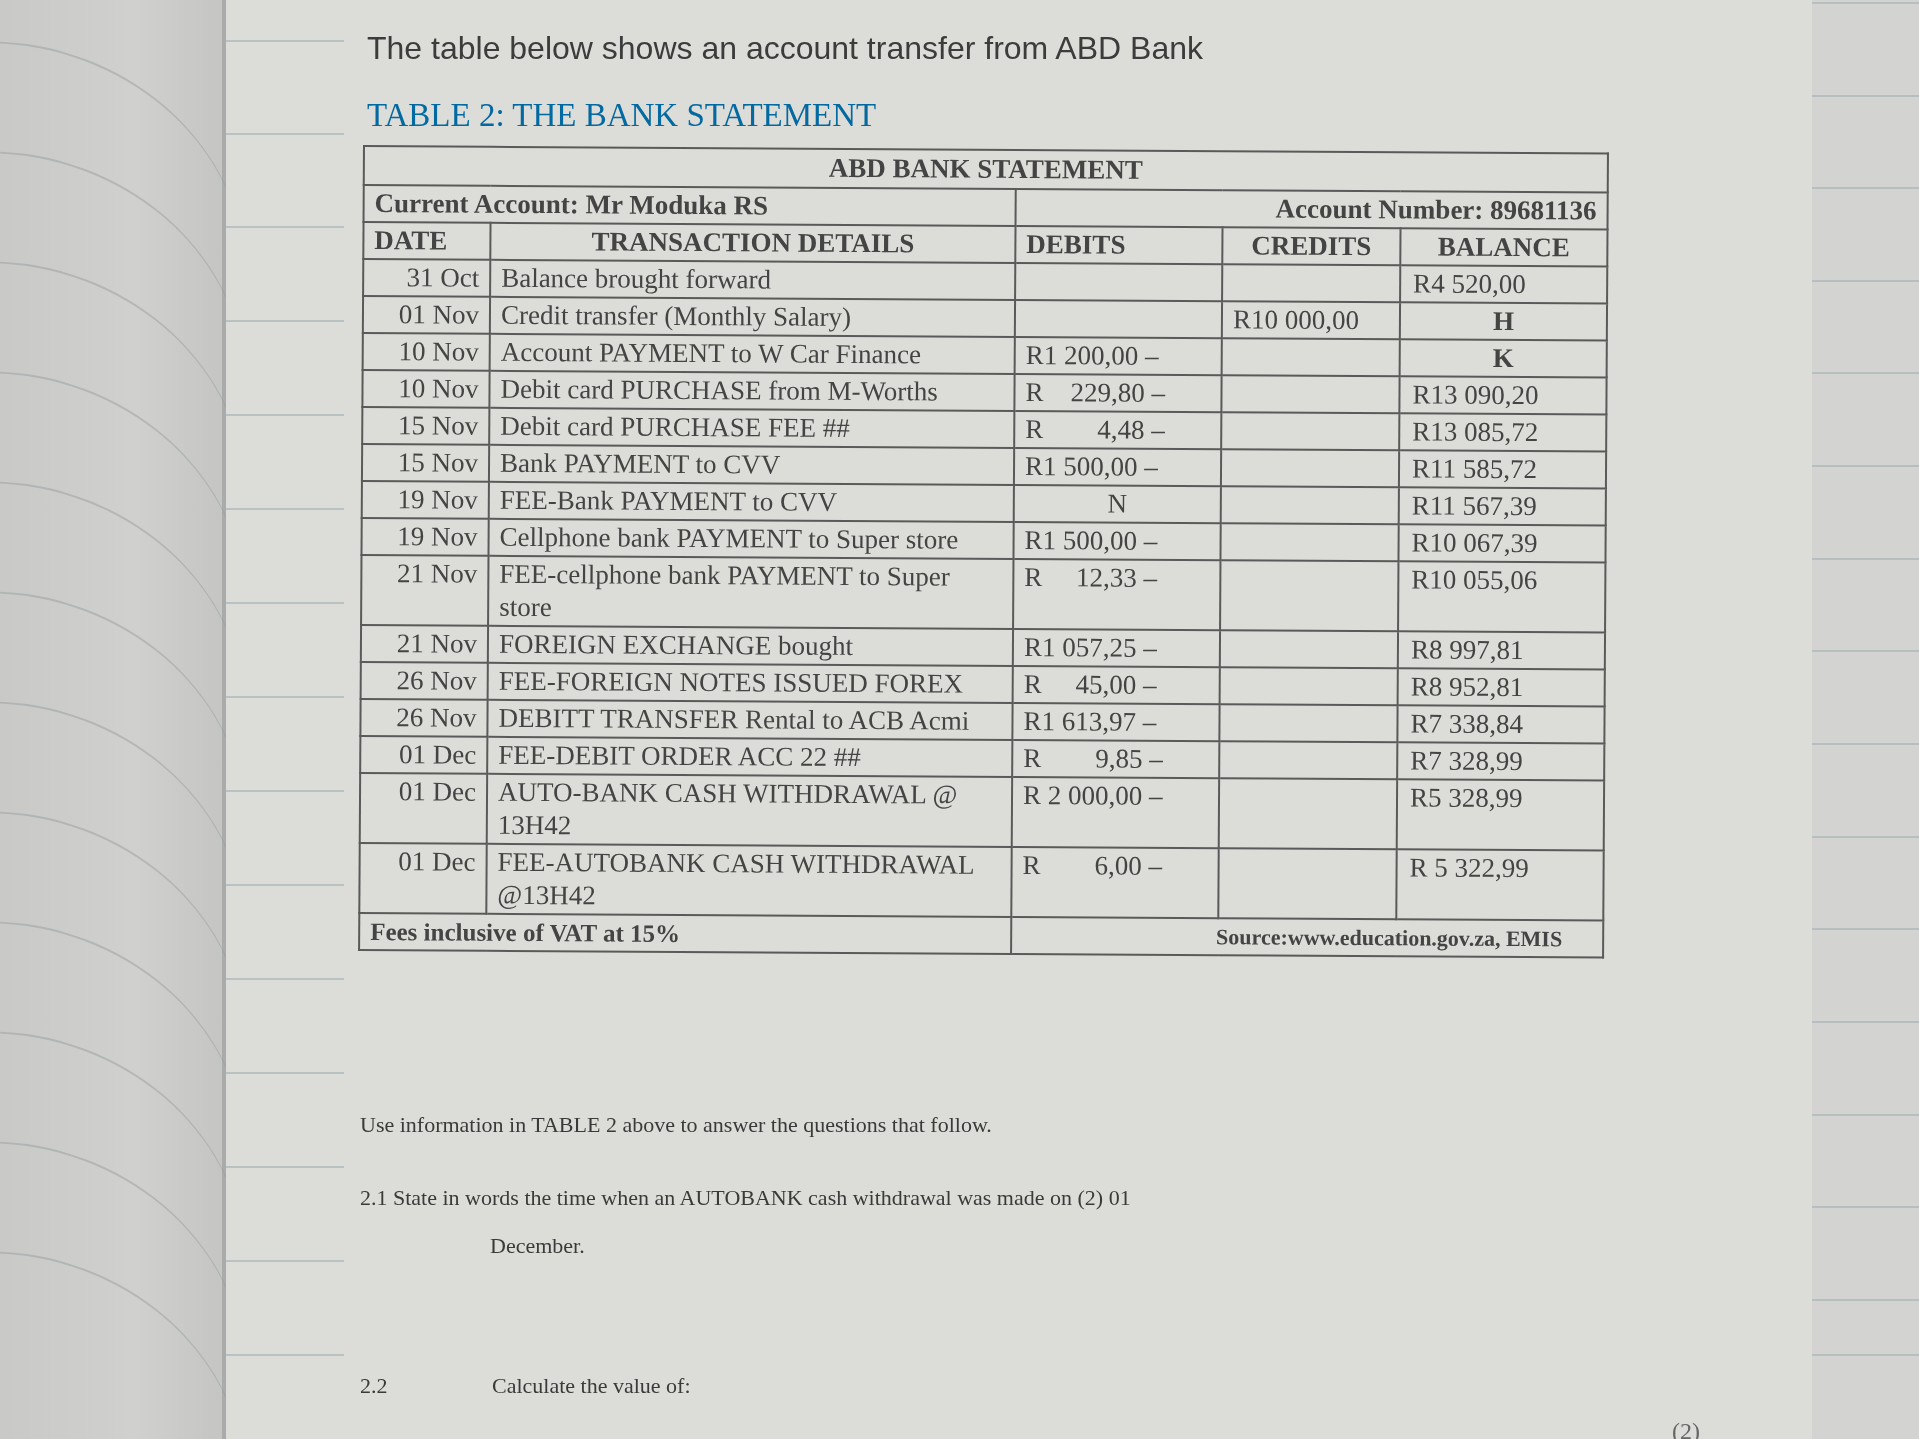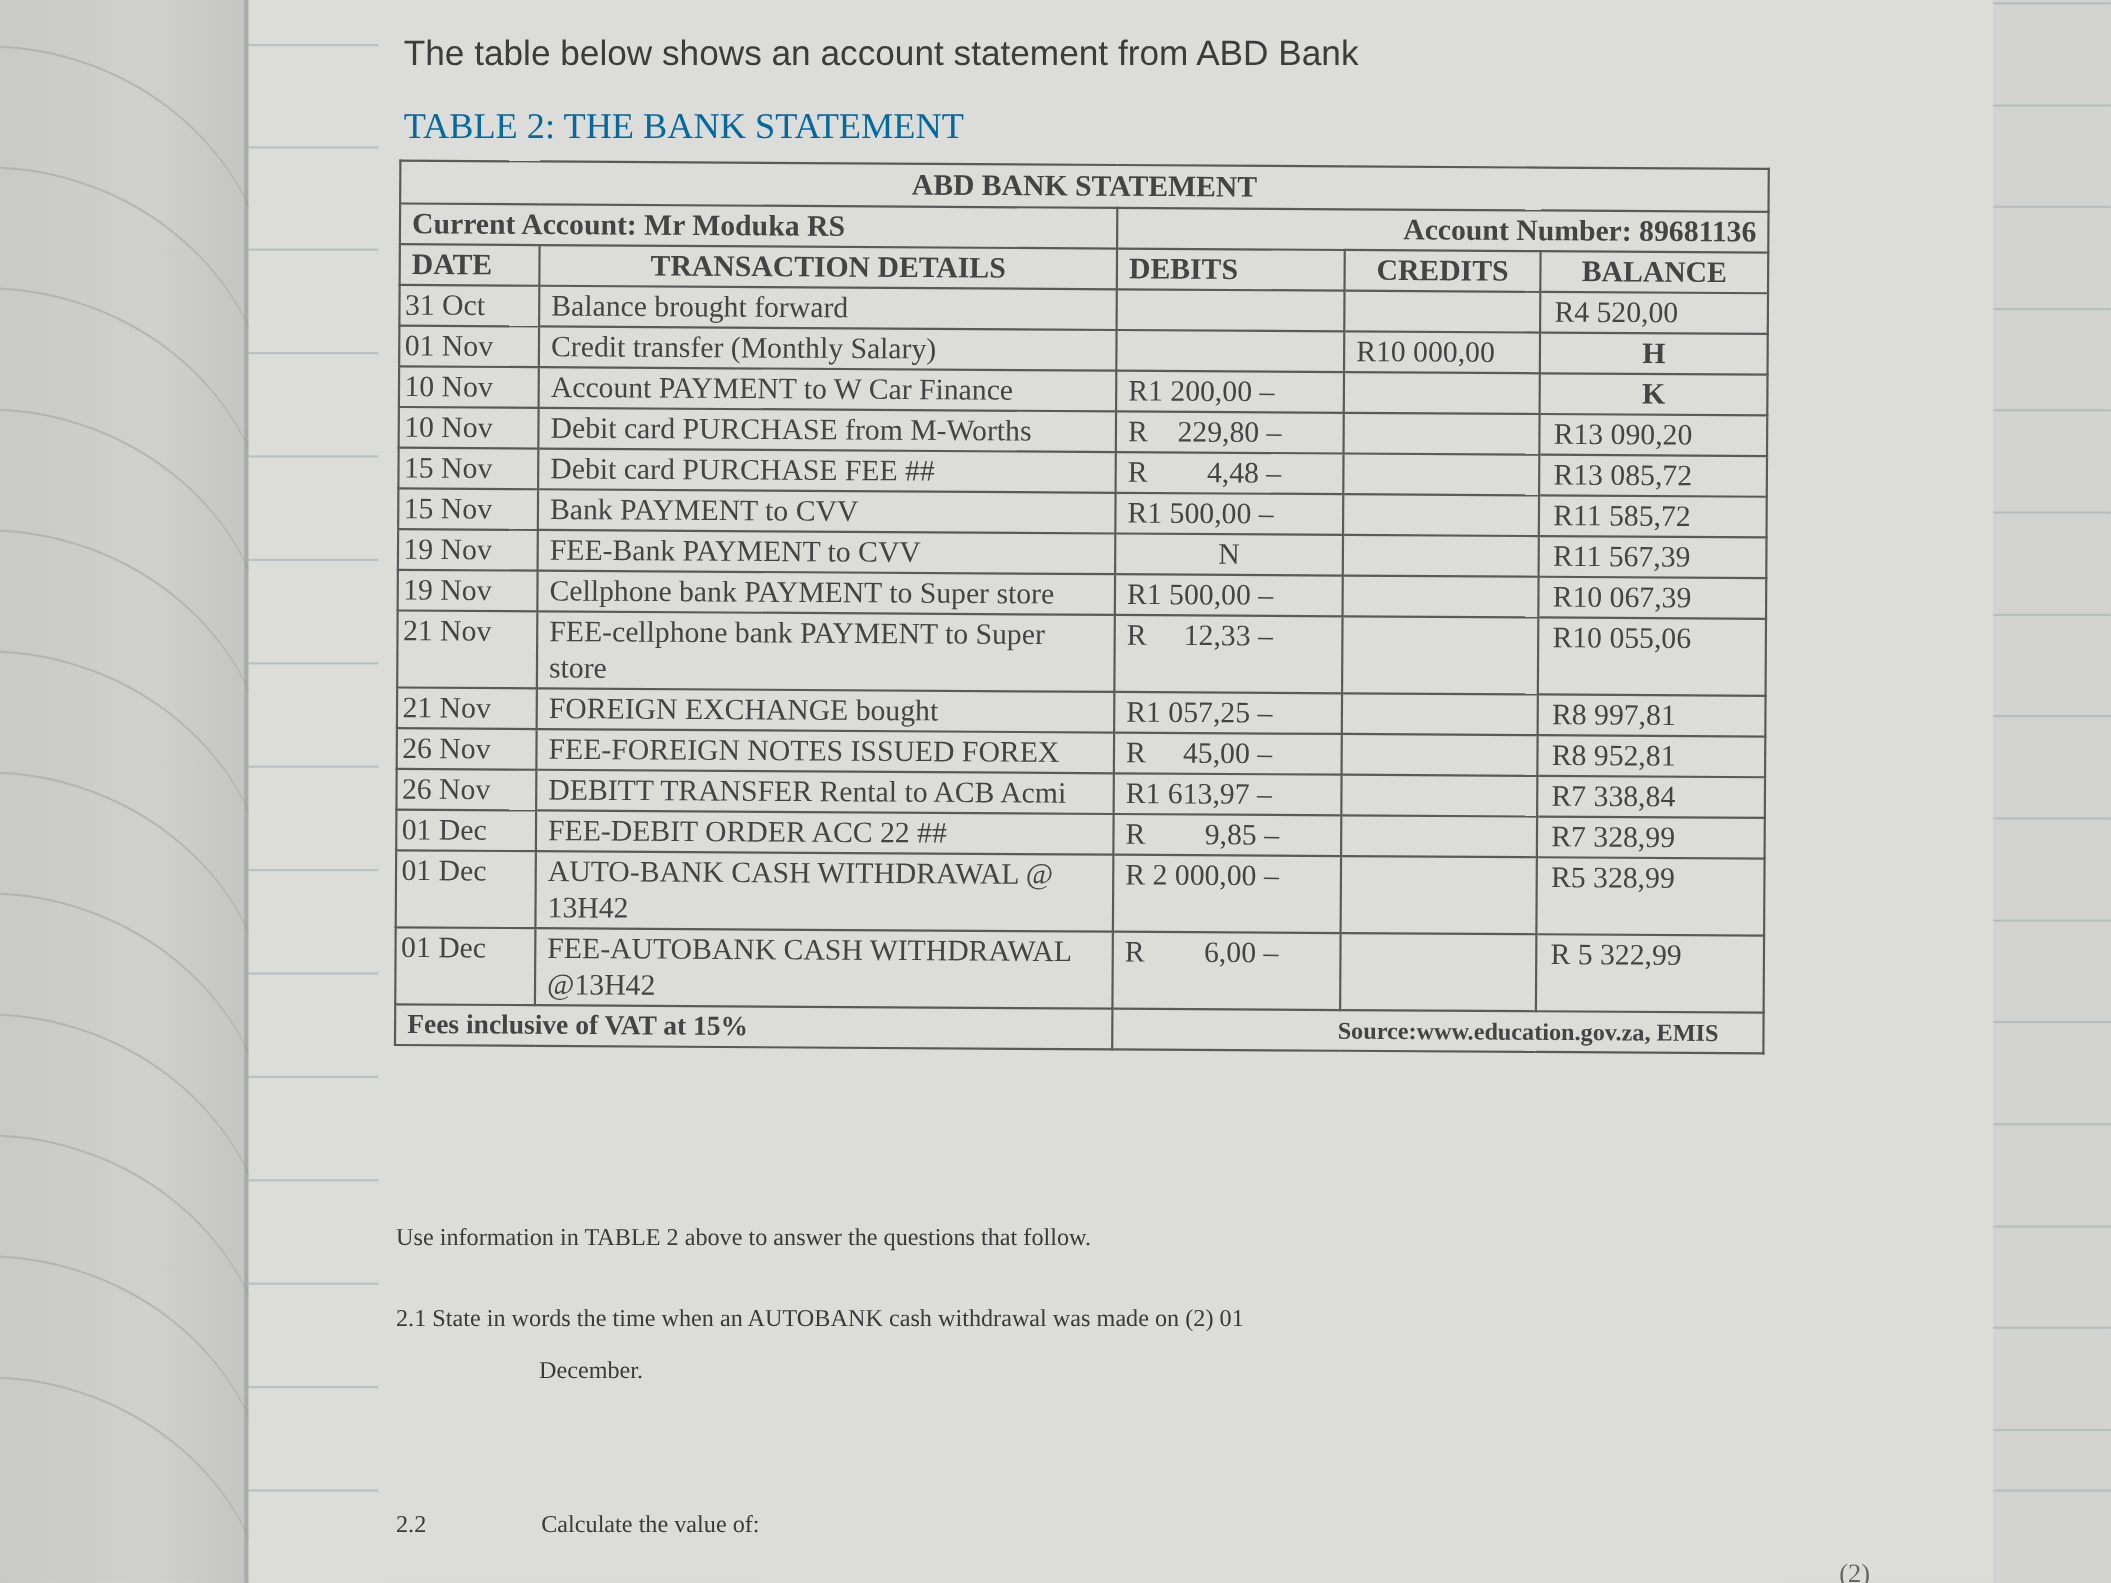--- a/index.html
+++ b/index.html
@@ -55,21 +55,21 @@
   }
   .stmt td, .stmt th {
     border:2.5px solid #5a5a5a; padding:1px 10px; vertical-align:top;
     line-height:33px; font-weight:normal; text-align:left;
   }
   .stmt .bold { font-weight:bold; }
   .stmt .title { text-align:center; font-weight:bold; font-size:27px; padding:2px 0; }
   .stmt .acc-right { text-align:right; font-weight:bold; vertical-align:bottom; }
   .stmt th { font-weight:bold; }
   .stmt th.center { text-align:center; }
-  .stmt td.date { padding-left:4px; }
+  .stmt td.date { padding-left:4px;text-align:right; }
   .stmt td.amt { white-space:pre; }
   .stmt td.center { text-align:center; }
   .stmt td.bal { padding-left:12px; }
   .stmt .footer td { font-weight:bold; font-size:25px; }
   .stmt .footer .src { text-align:right; font-size:22px; padding-right:40px; }
   
   .q { position:absolute; font-size:22px; color:#3a3a3a; }
   .q-use { left:360px; top:1112px; }
   .q21 { left:360px; top:1185px; }
   .q21b { left:490px; top:1233px; }
@@ -128,21 +128,21 @@
   <div class="rule" style="top:743px"></div>
     <div class="rule" style="top:836px"></div>
   <div class="rule" style="top:928px"></div>
     <div class="rule" style="top:1021px"></div>
   <div class="rule" style="top:1114px"></div>
     <div class="rule" style="top:1206px"></div>
   <div class="rule" style="top:1299px"></div>
     <div class="rule" style="top:1354px"></div>
 </div>
 
-<div class="intro">The table below shows an account statement from ABD Bank</div>
+<div class="intro">The table below shows an account transfer from ABD Bank</div>
 <div class="table-caption">TABLE 2: THE BANK STATEMENT</div>
 
 <table class="stmt">
   <colgroup>
     <col style="width:127px">
       <col style="width:525px">
       <col style="width:207px">
       <col style="width:178px">
       <col style="width:207px">
   </colgroup>

